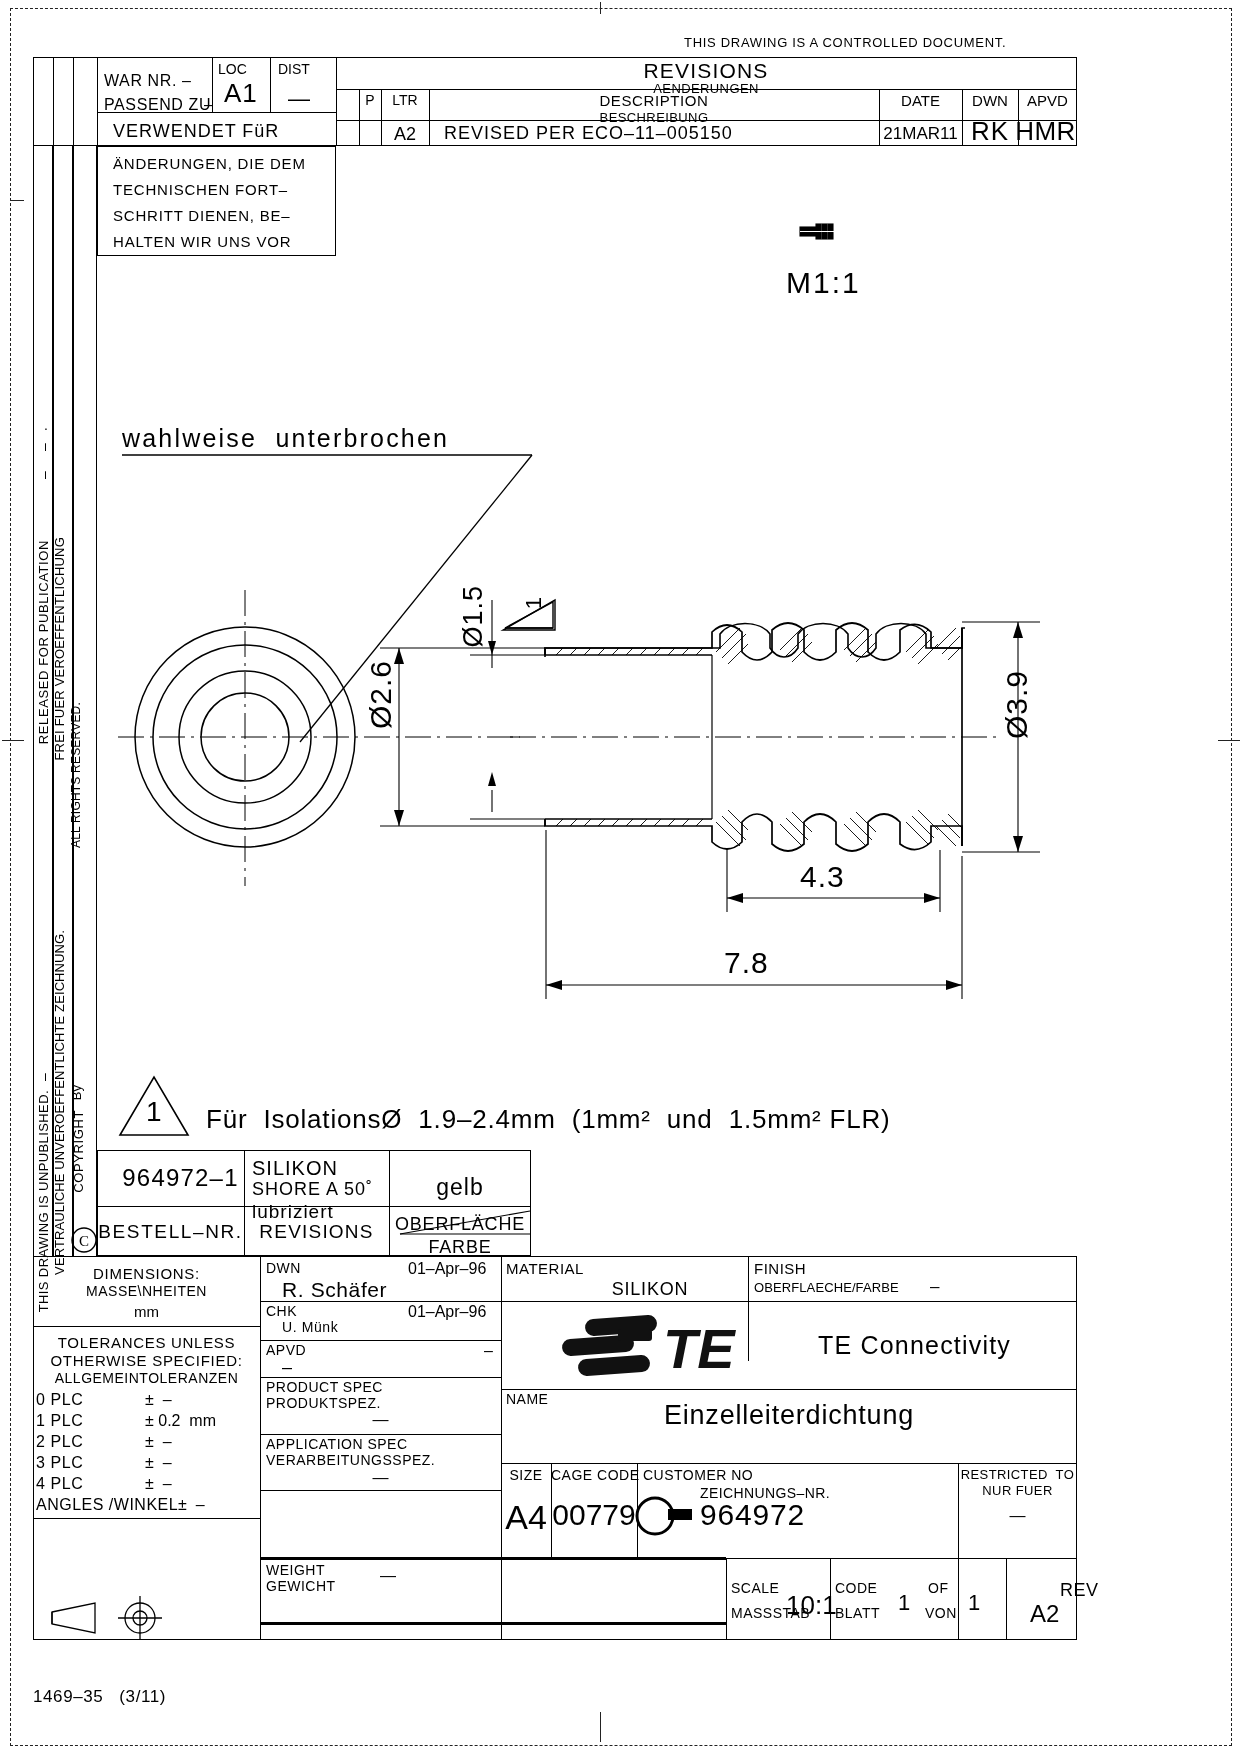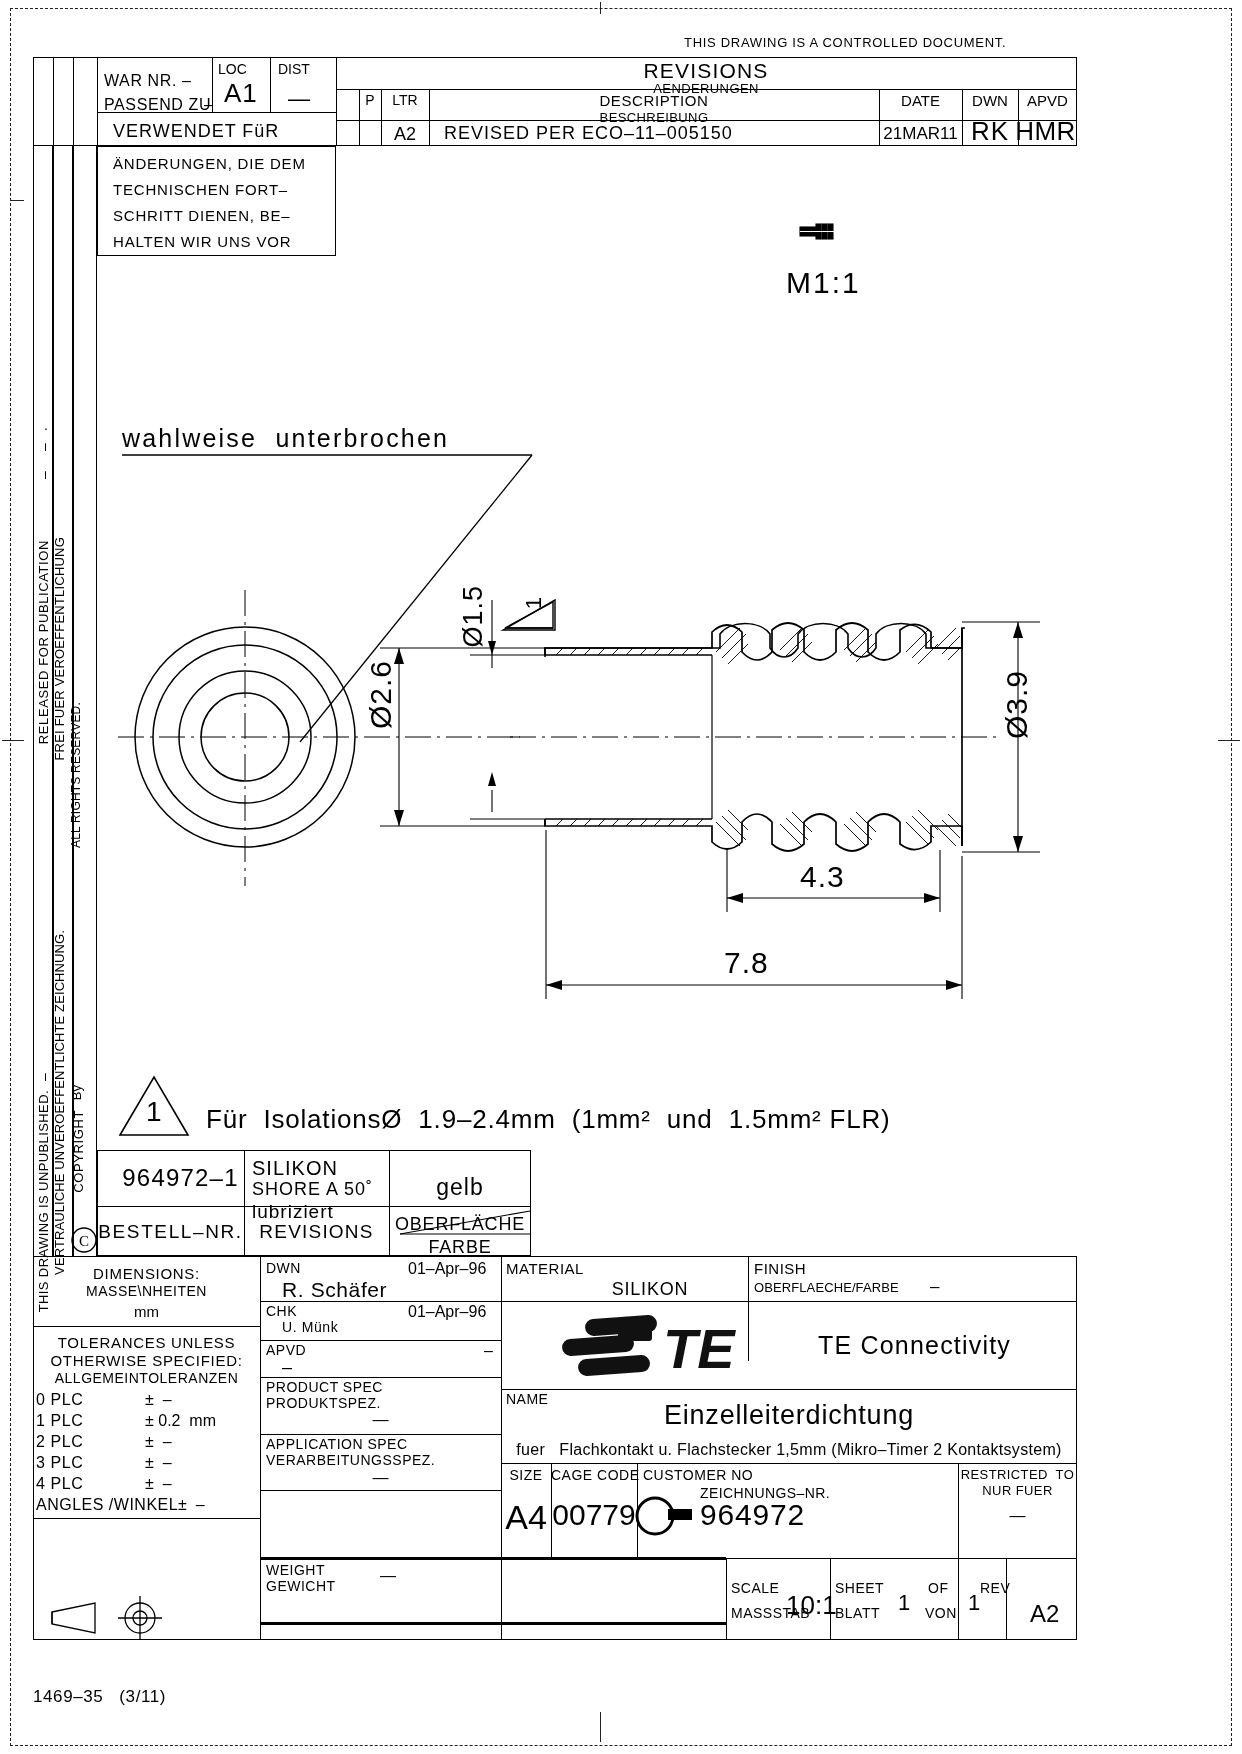--- a/index.html
+++ b/index.html
@@ -472,21 +472,20 @@
       <rect x="578" y="1357" width="72" height="17" rx="8.5" transform="rotate(-4 614 1365)"></rect>
       <rect x="618" y="1329" width="34" height="12" rx="3"></rect>
     </g>
     <text x="663" y="1368" font-family="Liberation Sans, sans-serif" font-size="56" font-weight="bold" font-style="italic" fill="#111">TE</text>
   </svg>
   <div class="t" style="left:818px; top:1333px; font-size:25px; letter-spacing:1.2px;">TE Connectivity</div>
   <div class="ln hln" style="left:501px; top:1389px; width:576px;"></div>
 
   <div class="t" style="left:506px; top:1392px; font-size:14px; letter-spacing:.5px;">NAME</div>
   <div class="t ctr" style="left:501px; top:1402px; width:576px; font-size:27px; letter-spacing:.8px;">Einzelleiterdichtung</div>
-  <div class="t ctr" style="left:501px; top:1442px; width:576px; font-size:16px; letter-spacing:.3px;">fuer   Flachkontakt u. Flachstecker 1,5mm (Mikro–Timer 2 Kontaktsystem)</div>
   <div class="ln hln" style="left:501px; top:1463px; width:576px;"></div>
 
   <div class="ln vln" style="left:551px; top:1463px; height:95px;"></div>
   <div class="ln vln" style="left:637px; top:1463px; height:95px;"></div>
   <div class="ln vln" style="left:958px; top:1463px; height:95px;"></div>
 
   <div class="t ctr" style="left:501px; top:1468px; width:50px; font-size:14px; letter-spacing:.5px;">SIZE</div>
   <div class="t ctr" style="left:501px; top:1500px; width:50px; font-size:34px;">A4</div>
 
   <div class="t ctr" style="left:551px; top:1468px; width:86px; font-size:14px; letter-spacing:.5px;">CAGE CODE</div>
@@ -511,28 +510,28 @@
   <div class="ln vln" style="left:726px; top:1558px; height:82px;"></div>
   <div class="ln vln" style="left:830px; top:1558px; height:82px;"></div>
   <div class="ln vln" style="left:958px; top:1558px; height:82px;"></div>
   <div class="ln vln" style="left:1006px; top:1558px; height:82px;"></div>
 
 
   <div class="t" style="left:731px; top:1581px; font-size:14px; letter-spacing:.5px;">SCALE</div>
   <div class="t" style="left:731px; top:1606px; font-size:14px; letter-spacing:.5px;">MASSSTAB</div>
   <div class="t" style="left:786px; top:1592px; font-size:26px;">10:1</div>
 
-  <div class="t" style="left:835px; top:1581px; font-size:14px; letter-spacing:.5px;">SHEET</div>
+  <div class="t" style="left:835px; top:1581px; font-size:14px; letter-spacing:.5px;">CODE</div>
   <div class="t" style="left:835px; top:1606px; font-size:14px; letter-spacing:.5px;">BLATT</div>
   <div class="t" style="left:898px; top:1592px; font-size:22px;">1</div>
   <div class="t" style="left:928px; top:1581px; font-size:14px; letter-spacing:.5px;">OF</div>
   <div class="t" style="left:925px; top:1606px; font-size:14px; letter-spacing:.5px;">VON</div>
   <div class="t" style="left:968px; top:1592px; font-size:22px;">1</div>
 
-  <div class="t" style="left:980px; top:1581px; font-size:14px; letter-spacing:.5px;">REV</div>
+  <div class="t" style="left:1060px; top:1581px; font-size:18px; letter-spacing:.5px;">REV</div>
   <div class="t" style="left:1030px; top:1602px; font-size:24px;">A2</div>
 
   <div class="ln" style="left:260px; top:1622px; width:466px; height:3px; background:#000;"></div>
   <div class="ln" style="left:260px; top:1557px; width:466px; height:3px; background:#000;"></div>
 
   <div class="t" style="left:33px; top:1688px; font-size:17px; letter-spacing:.6px;">1469–35   (3/11)</div>
 
 </div>
 
 </body></html>

